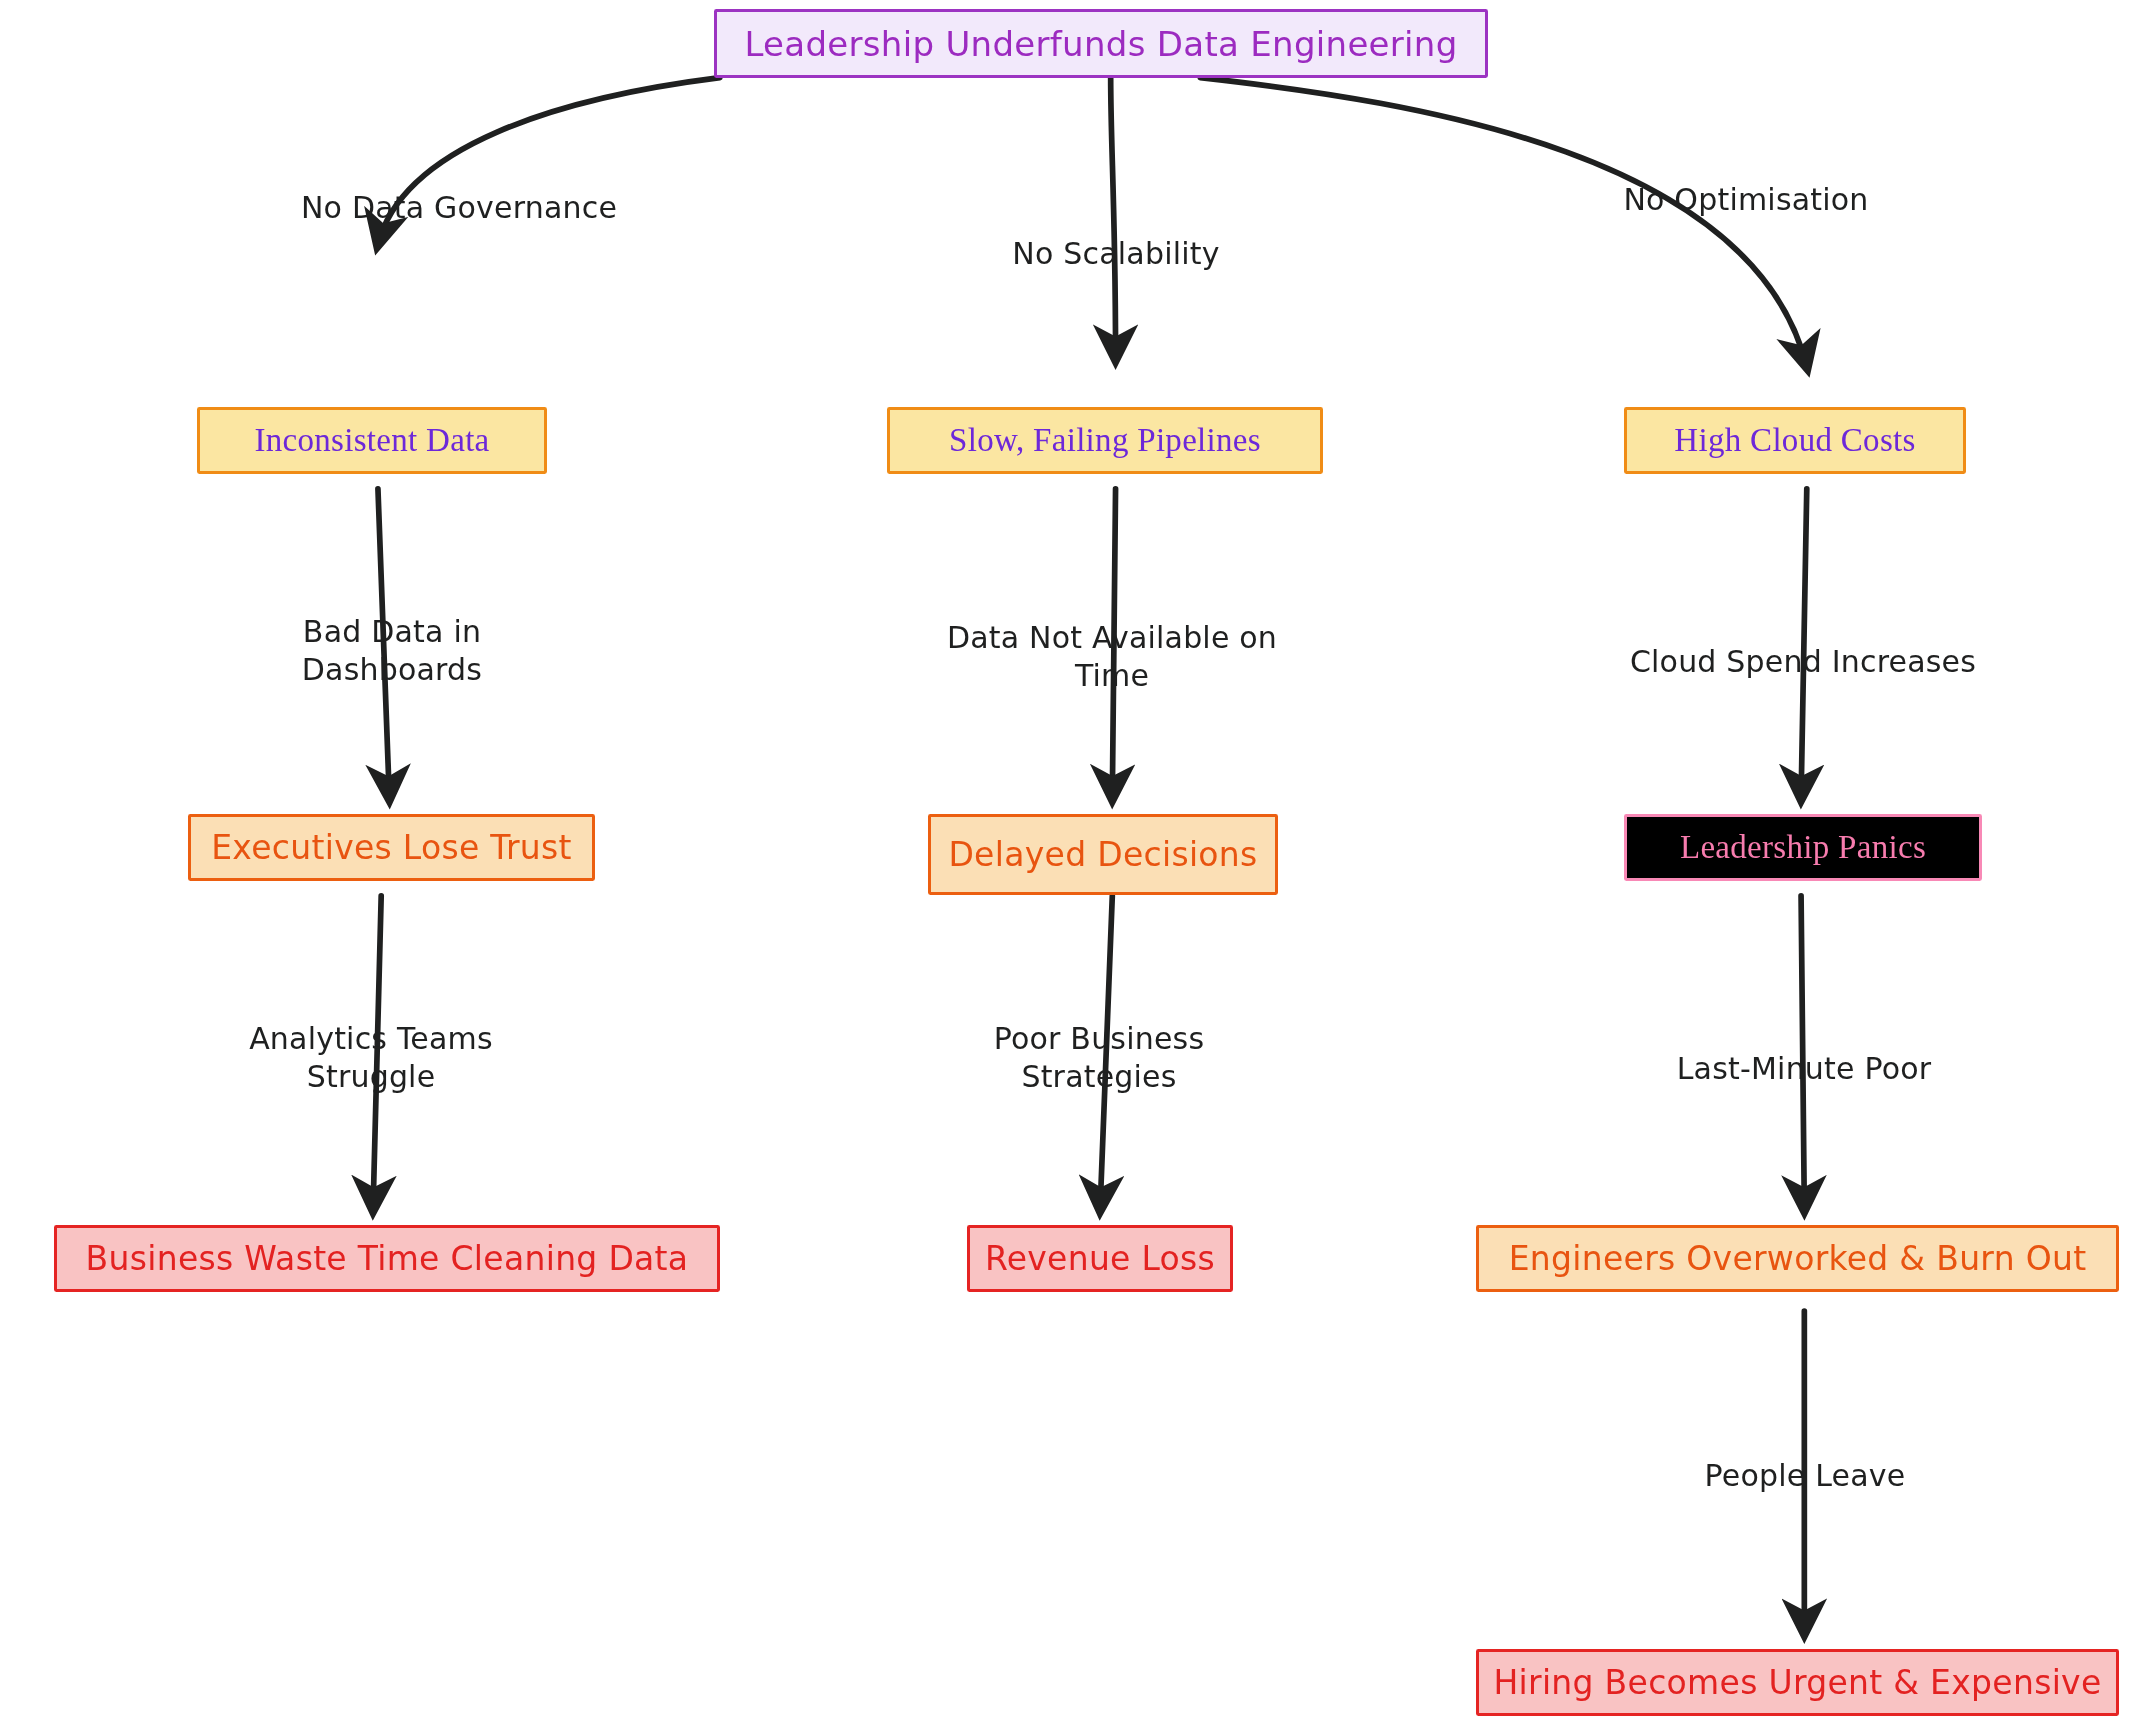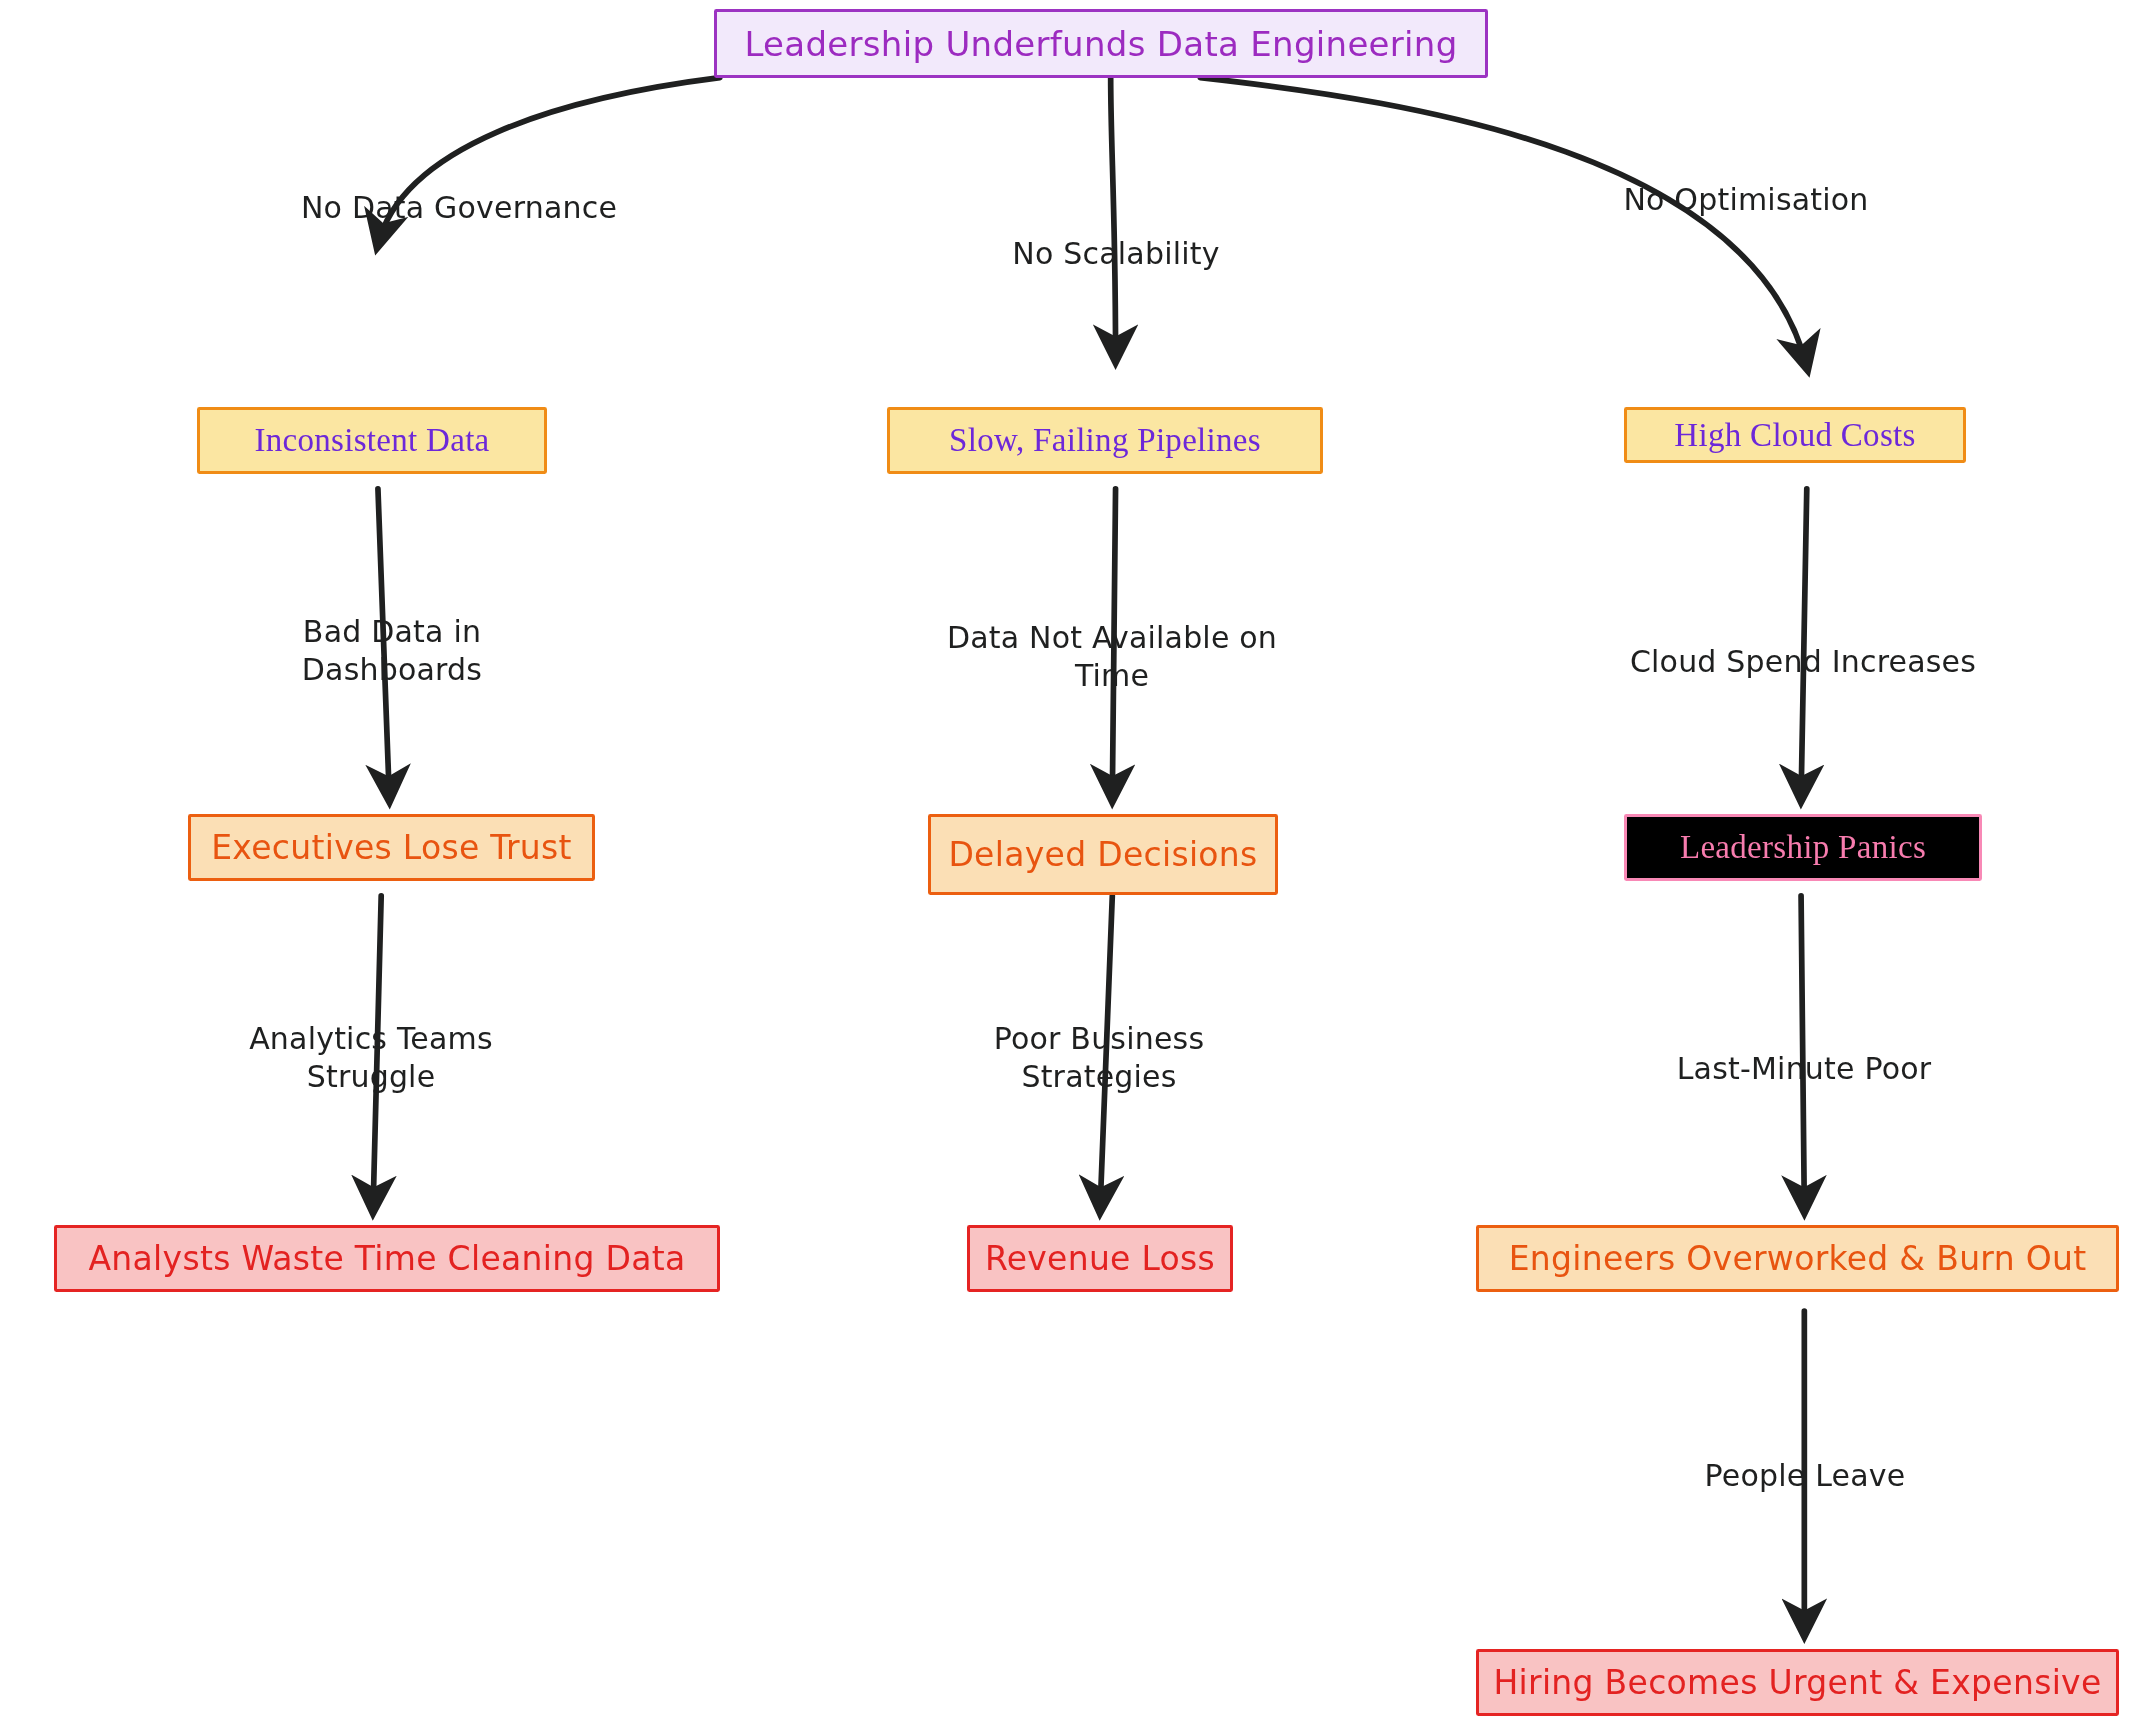--- a/index.html
+++ b/index.html
@@ -121,38 +121,38 @@
   </div>
 
   <div class="node n-yellow" style="left:161px; top:407px; width:350px; height:67px; font-size:33px;">
     <span class="node-label">Inconsistent Data</span>
   </div>
 
   <div class="node n-yellow" style="left:851px; top:407px; width:436px; height:67px; font-size:33px;">
     <span class="node-label">Slow, Failing Pipelines</span>
   </div>
 
-  <div class="node n-yellow" style="left:1588px; top:407px; width:342px; height:56px; font-size:33px;">
+  <div class="node n-yellow" style="left:1588px; top:407px; width:342px; height:67px; font-size:33px;">
     <span class="node-label">High Cloud Costs</span>
   </div>
 
   <div class="node n-orange" style="left:152px; top:814px; width:407px; height:67px; font-size:33px;">
     <span class="node-label">Executives Lose Trust</span>
   </div>
 
   <div class="node n-orange" style="left:892px; top:814px; width:350px; height:81px; font-size:33px;">
     <span class="node-label">Delayed Decisions</span>
   </div>
 
   <div class="node n-pink" style="left:1588px; top:814px; width:358px; height:67px; font-size:33px;">
     <span class="node-label">Leadership Panics</span>
   </div>
 
   <div class="node n-red" style="left:18px; top:1225px; width:666px; height:67px; font-size:33px;">
-    <span class="node-label">Analysts Waste Time Cleaning Data</span>
+    <span class="node-label">Business Waste Time Cleaning Data</span>
   </div>
 
   <div class="node n-red" style="left:931px; top:1225px; width:266px; height:67px; font-size:33px;">
     <span class="node-label">Revenue Loss</span>
   </div>
 
   <div class="node n-orange" style="left:1440px; top:1225px; width:643px; height:67px; font-size:33px;">
     <span class="node-label">Engineers Overworked &amp; Burn Out</span>
   </div>
 

